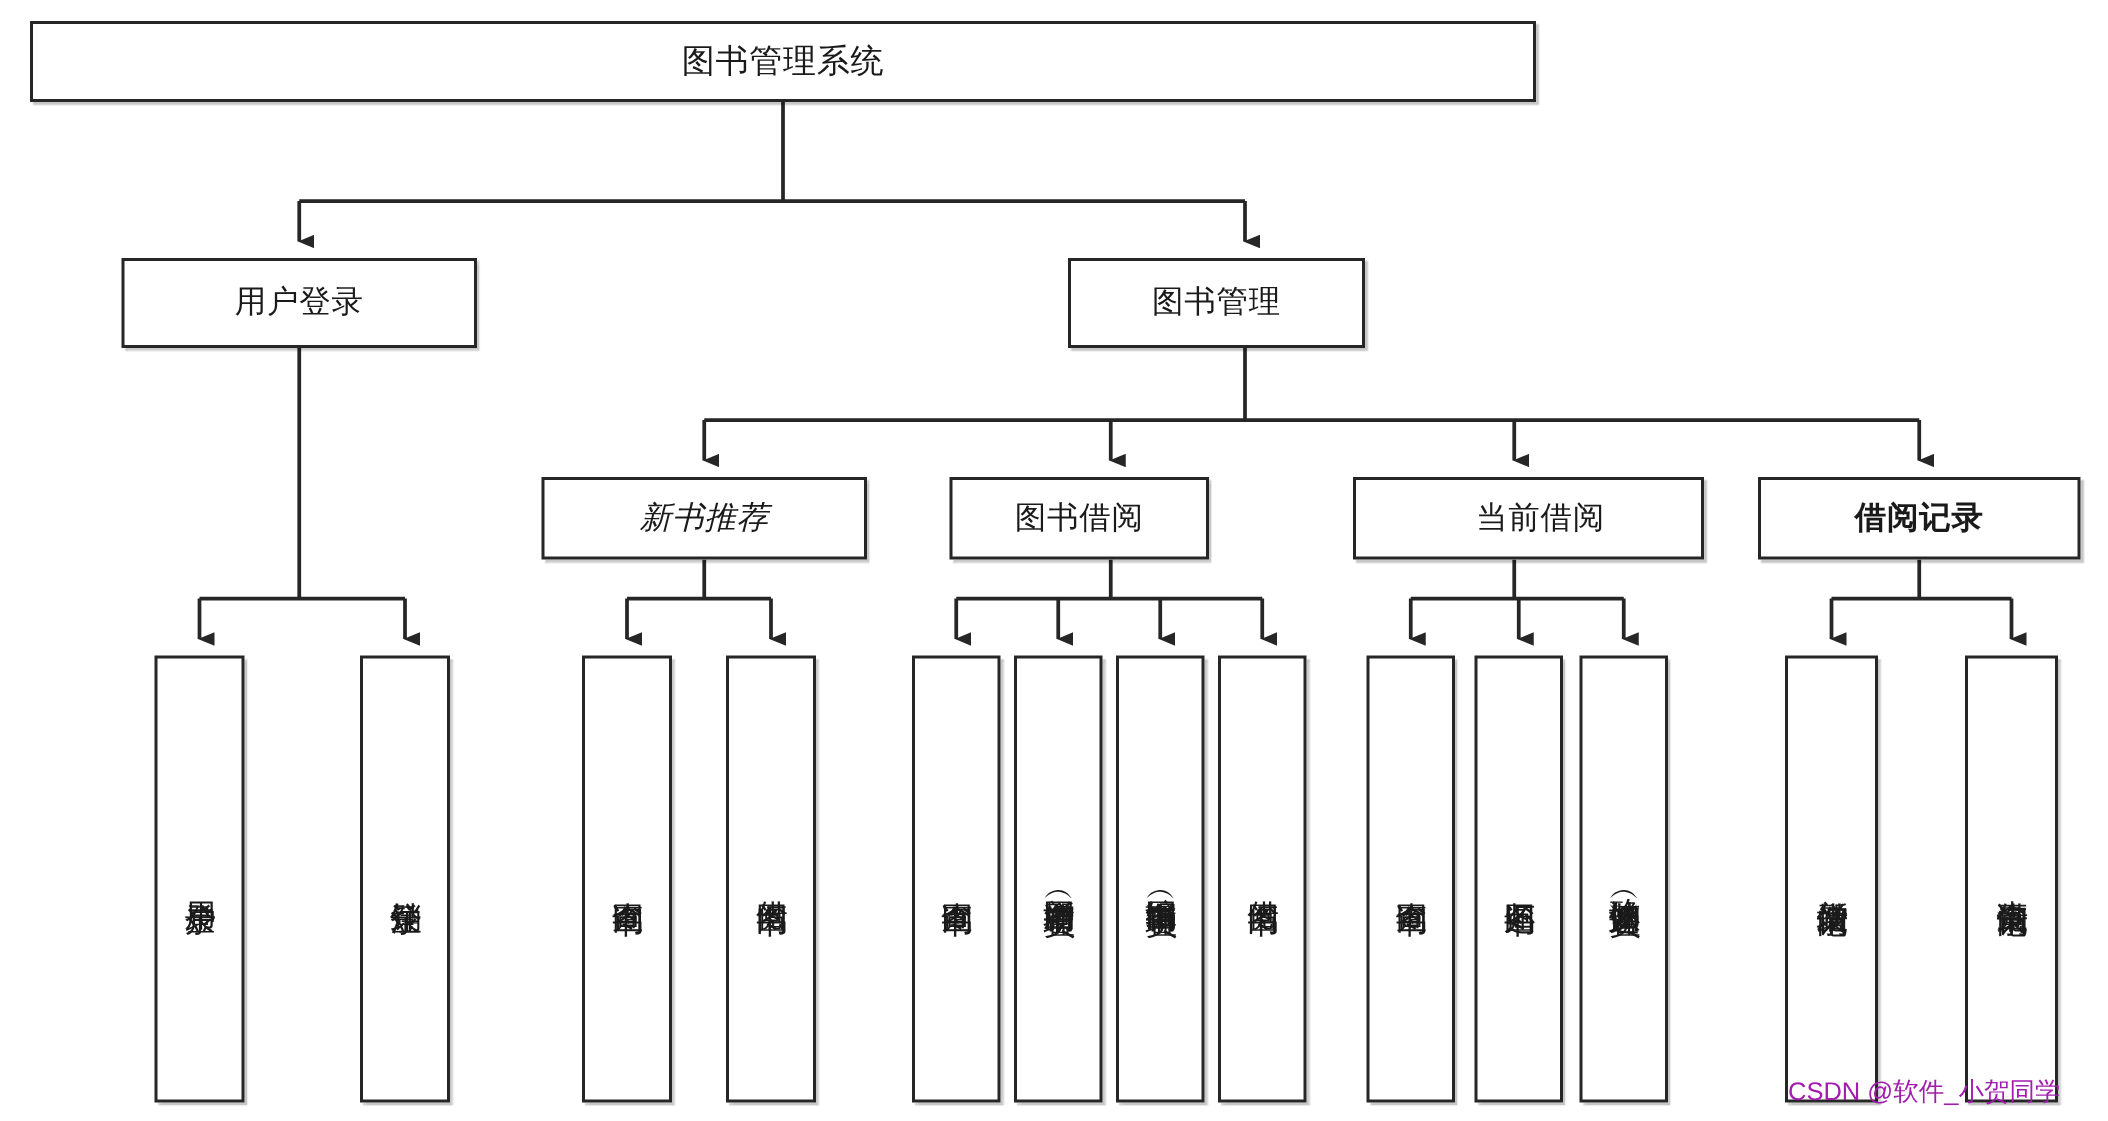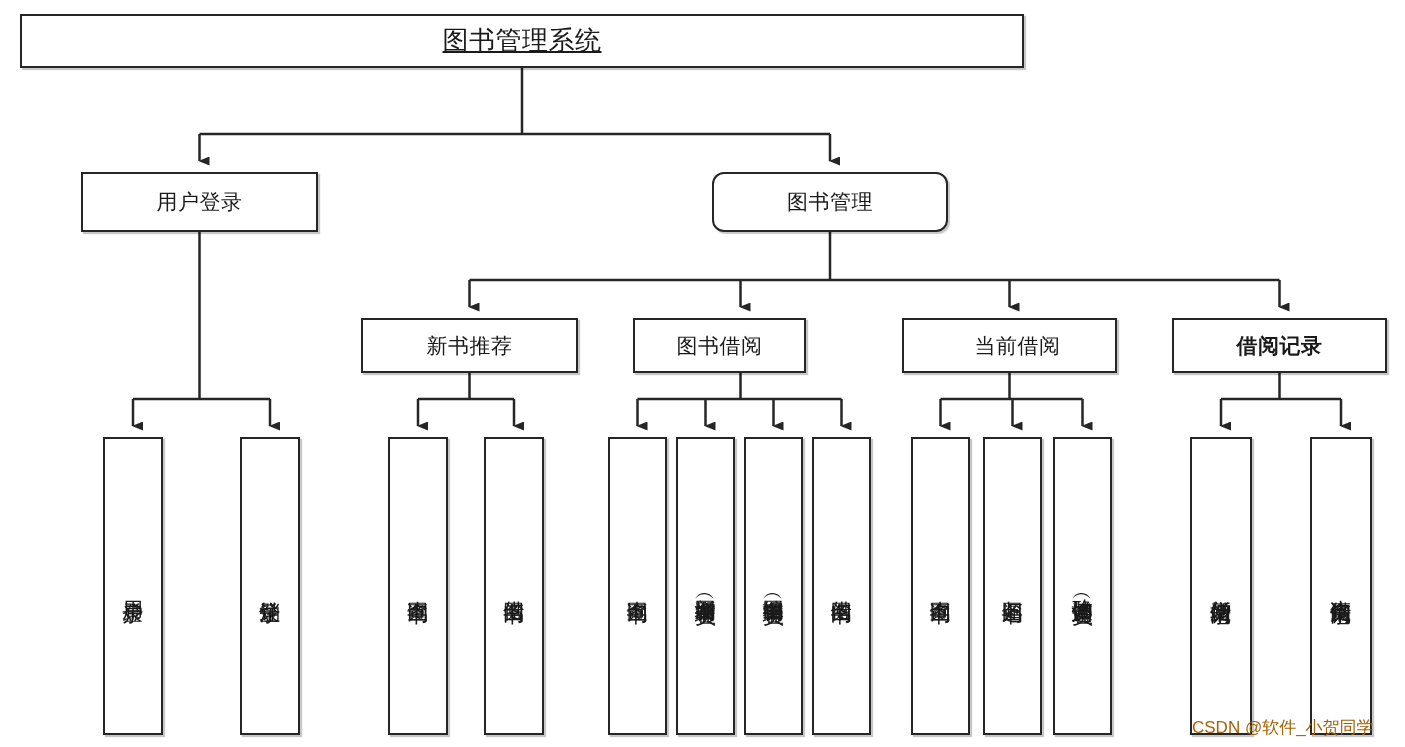--- a/index.html
+++ b/index.html
@@ -46,24 +46,24 @@
     white-space: nowrap;
   }
   .node.vertical .label {
     writing-mode: vertical-rl;
     text-orientation: upright;
     font-size: 21px;
     line-height: 1.30;
     letter-spacing: 1px;
     white-space: normal;
   }
-  .node.root .label { font-size: 26px; text-decoration: underline; }
+  .node.root .label { font-size: 22px; }
   .watermark {
     position: absolute;
-    color: #a16207;
+    color: #a21caf;
     font-size: 17px;
     white-space: nowrap;
     z-index: 5;
     font-family: "Liberation Sans", "DejaVu Sans", sans-serif;
   }
 </style>
 </head>
 <body>
 
 <div id="canvas">
@@ -110,30 +110,30 @@
       </g>
   </svg>
 
   <div id="nodes-layer">
       <div class="node root" style="left: 20px; top: 14px; width: 1004px; height: 54px;">
         <span class="label">图书管理系统</span>
       </div>
       <div class="node" style="left: 81px; top: 172px; width: 237px; height: 60px;">
         <span class="label">用户登录</span>
       </div>
-      <div class="node" style="left: 712px; top: 172px; width: 236px; height: 60px; border-radius: 12px;">
+      <div class="node" style="left: 712px; top: 172px; width: 198px; height: 60px;">
         <span class="label">图书管理</span>
       </div>
-      <div class="node" style="left: 361px; top: 318px; width: 217px; height: 55px;">
+      <div class="node" style="left: 361px; top: 318px; width: 217px; height: 55px; font-style: italic;">
         <span class="label">新书推荐</span>
       </div>
       <div class="node" style="left: 633px; top: 318px; width: 173px; height: 55px;">
         <span class="label">图书借阅</span>
       </div>
-      <div class="node" style="left: 902px; top: 318px; width: 215px; height: 55px; padding-left: 16px;">
+      <div class="node" style="left: 902px; top: 318px; width: 234px; height: 55px; padding-left: 16px;">
         <span class="label">当前借阅</span>
       </div>
       <div class="node" style="left: 1172px; top: 318px; width: 215px; height: 55px; font-weight: bold;">
         <span class="label">借阅记录</span>
       </div>
       <div class="node vertical" style="left: 103px; top: 437px; width: 60px; height: 298px;">
         <span class="label">用户登录</span>
       </div>
       <div class="node vertical" style="left: 240px; top: 437px; width: 60px; height: 298px;">
         <span class="label">注销登录</span>

